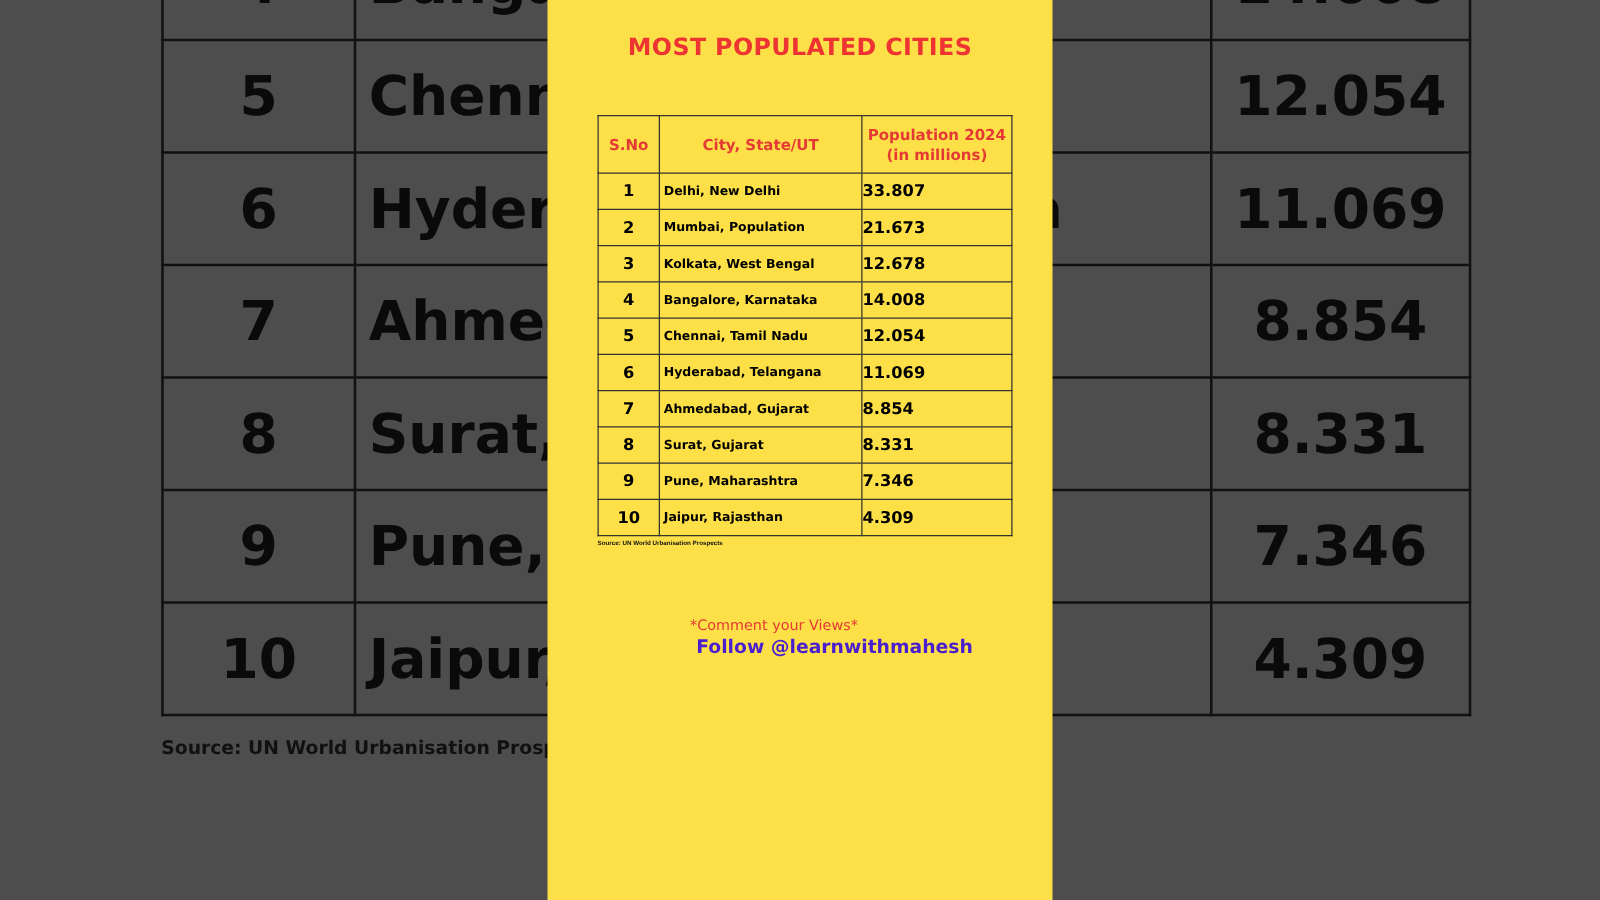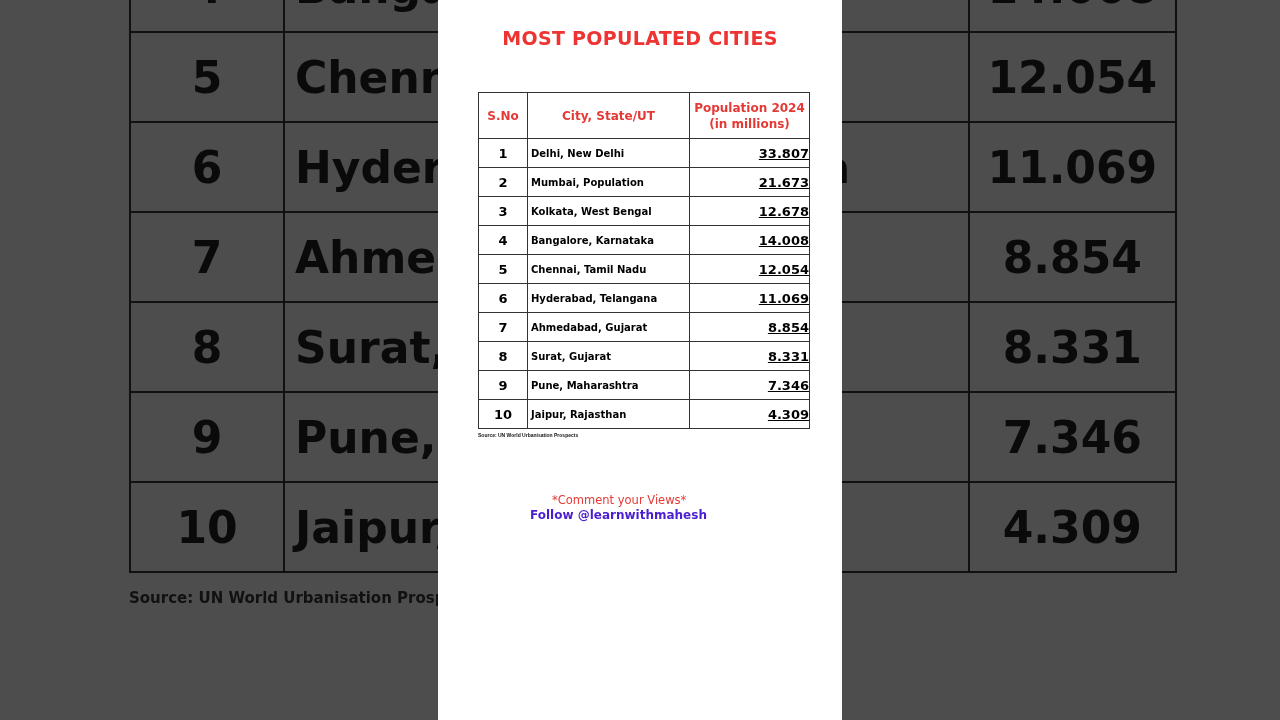--- a/index.html
+++ b/index.html
@@ -5,31 +5,31 @@
   html, body { margin:0; padding:0; }
   body { width:1280px; height:720px; position:relative; overflow:hidden; background:#4d4d4d; font-family:"Liberation Sans", sans-serif; }
   
   .bg-table { position:absolute; left:129px; top:-59px; width:1048px; border-collapse:collapse; }
   .bg-table td { border:2px solid #111; height:88px; color:#0a0a0a; font-weight:bold; font-family:"DejaVu Sans", sans-serif; font-size:44px; padding:0; }
   .bg-table td.c1 { width:152px; text-align:center; }
   .bg-table td.c2 { padding-left:10px; white-space:nowrap; overflow:hidden; }
   .bg-table td.c3 { text-align:center; }
   .bg-source { position:absolute; left:129px; top:589px; font-family:"DejaVu Sans", sans-serif; font-weight:bold; font-size:15px; color:#111; white-space:nowrap; }
   
-  .card { position:absolute; left:438px; top:0; width:404px; height:720px; background:#ffffff; }
+  .card { position:absolute; left:438px; top:0; width:404px; height:720px; background:#fde047; }
   .title { position:absolute; left:0; top:24px; width:404px; text-align:center; color:#ee3333; font-family:"DejaVu Sans", sans-serif; font-weight:bold; font-size:19px; line-height:28px; letter-spacing:0.3px; }
   .tbl { position:absolute; left:40px; top:92px; border-collapse:collapse; width:332px; }
   .tbl td, .tbl th { border:1px solid #333; font-family:"DejaVu Sans", sans-serif; font-size:13px; height:28px; padding:0; }
   .tbl th { height:45px; color:#e53935; font-weight:bold; font-size:12px; line-height:16px; }
   .tbl td.n { width:48px; text-align:center; font-weight:bold; }
   .tbl td.c { width:158px; padding-left:3px; font-weight:bold; white-space:nowrap; font-size:10px; }
-  .tbl td.p { text-align:right; font-weight:bold;text-decoration:underline; }
+  .tbl td.p { text-align:left; font-weight:bold; }
   .source { position:absolute; left:40px; top:432px; font-size:5px; font-weight:bold; color:#111; font-family:"Liberation Sans", sans-serif; }
   .comment { position:absolute; left:114px; top:493px; color:#e53935; font-family:"DejaVu Sans", sans-serif; font-weight:normal; font-size:11.5px; }
-  .follow { position:absolute; left:92px; top:508px; color:#4a1fd0; font-family:"DejaVu Sans", sans-serif; font-weight:bold; font-size:12px; }
+  .follow { position:absolute; left:119px; top:508px; color:#4a1fd0; font-family:"DejaVu Sans", sans-serif; font-weight:bold; font-size:15px; }
 </style>
 </head>
 <body>
 
 <table class="bg-table">
   <tbody>
     <tr>
         <td class="c1">4</td>
         <td class="c2">Bangalore, Karnataka</td>
         <td class="c3">14.008</td>

